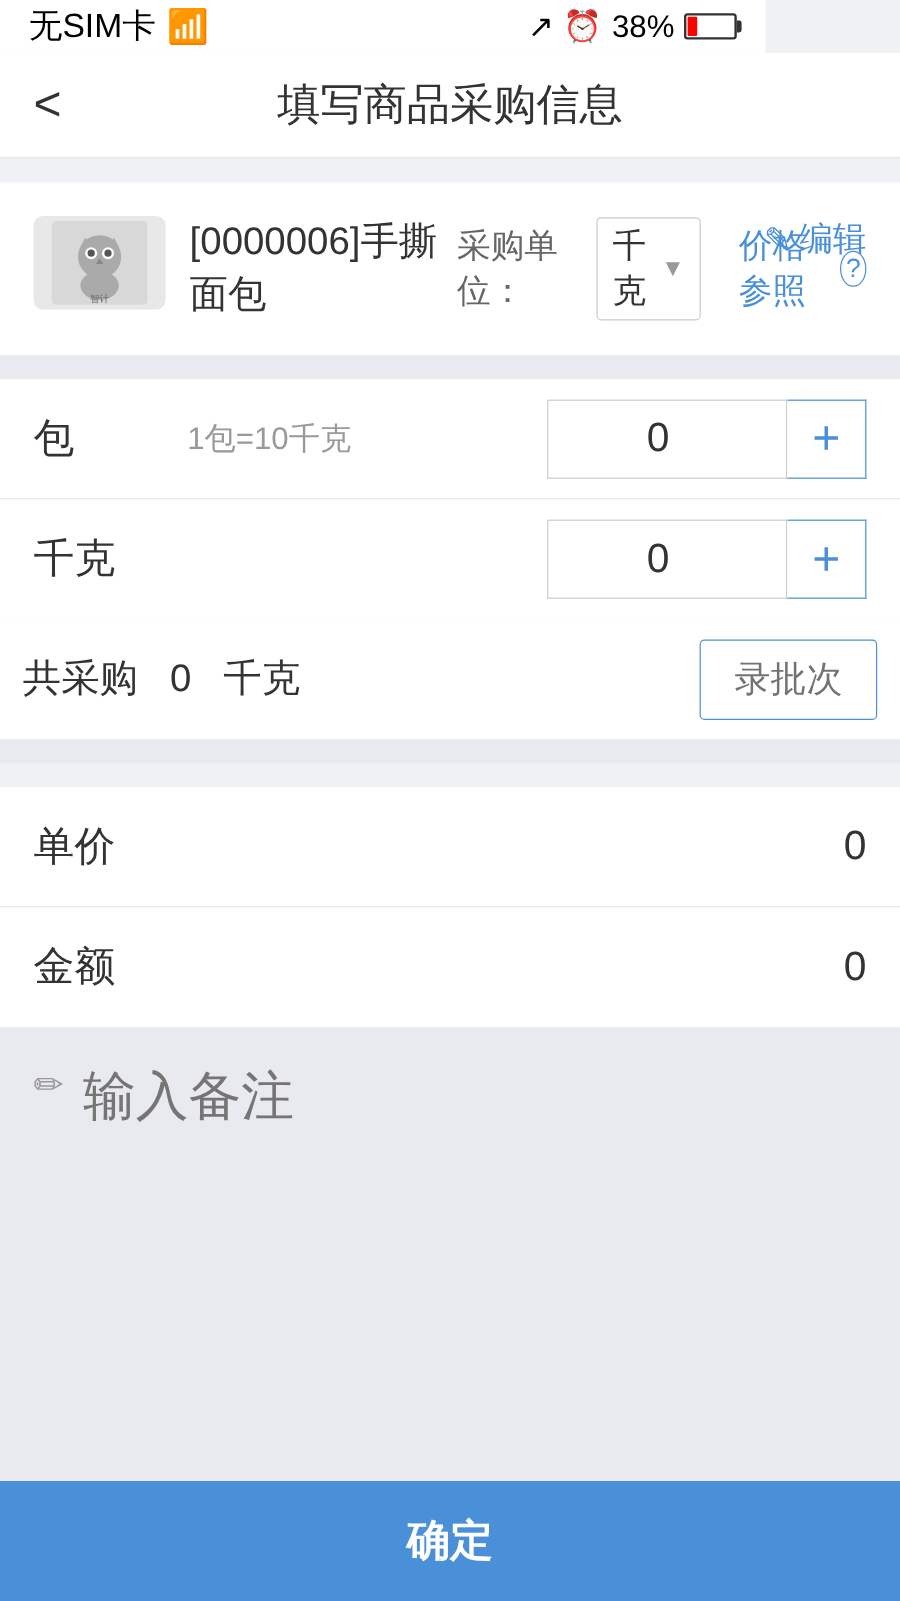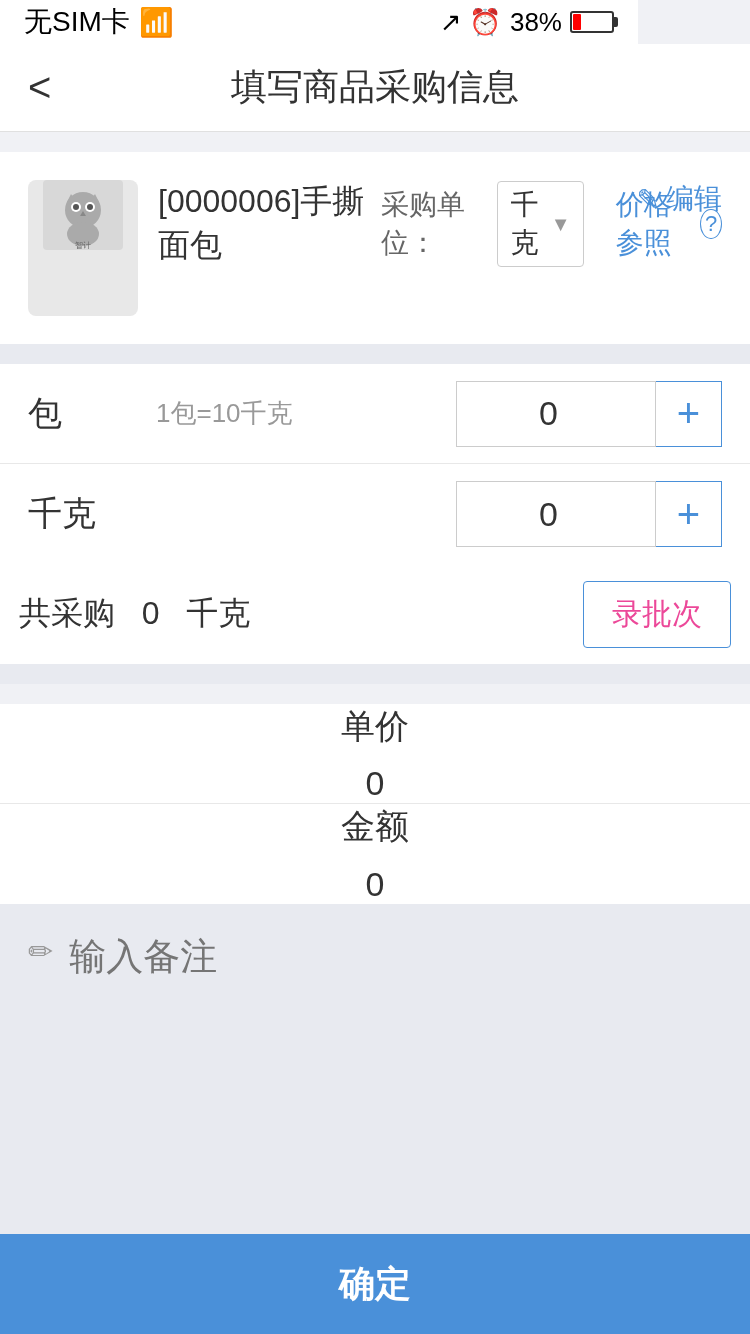--- a/index.html
+++ b/index.html
@@ -85,24 +85,25 @@
       background: #fff;
       padding: 28px 28px;
       display: flex;
       align-items: flex-start;
       gap: 20px;
       margin-top: 20px;
       position: relative;
     }
     .product-image {
       width: 110px;
-      height: 136px;
+      height: 78px;
       background: #e8e8e8;
       border-radius: 8px;
       display: flex;
+      align-items: center;
       justify-content: center;
       flex-shrink: 0;
     }
     .product-info {
       flex: 1;
       display: flex;
       flex-direction: row;
       gap: 16px;
     }
     .product-name {
@@ -223,41 +224,40 @@
       padding: 0 19px;
       height: 100px;
       margin-top: 0;
     }
     .total-text {
       font-size: 32px;
       color: #333;
     }
     .record-btn {
       border: 1px solid #4a90d9;
-      color: #ec4899;
+      color: #737373;
       font-size: 30px;
       padding: 12px 28px;
       border-radius: 4px;
       cursor: pointer;
       background: #fff;
     }
 
     
     .price-section {
       background: #fff;
       margin-top: 20px;
     }
     .price-row {
       display: flex;
       align-items: center;
       justify-content: space-between;
       padding: 0 28px;
       height: 100px;
       border-bottom: 1px solid #e8e8e8;
-      flex-direction: column;
     }
     .price-row:last-child { border-bottom: none; }
     .price-label {
       font-size: 34px;
       color: #333;
     }
     .price-value {
       font-size: 34px;
       color: #333;
     }
@@ -274,21 +274,21 @@
     }
     .notes-icon {
       font-size: 30px;
       color: #999;
       margin-top: 2px;
     }
     .notes-input {
       flex: 1;
       border: none;
       background: transparent;
-      font-size: 37px;
+      font-size: 44px;
       color: #999;
       outline: none;
       font-family: inherit;
       resize: none;
     }
 
     
     .content-area {
       background: #e8eaf0;
       flex: 1;

